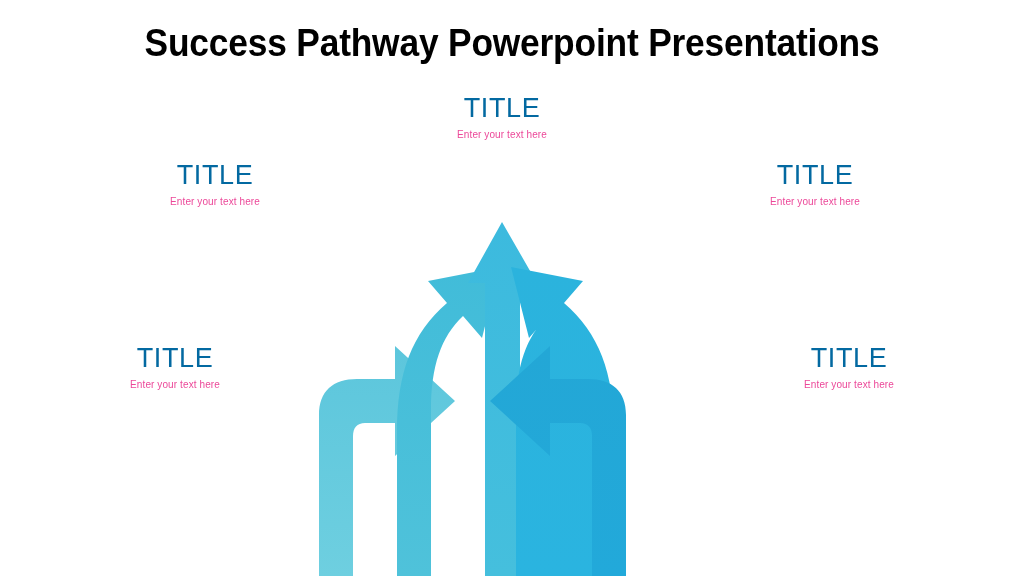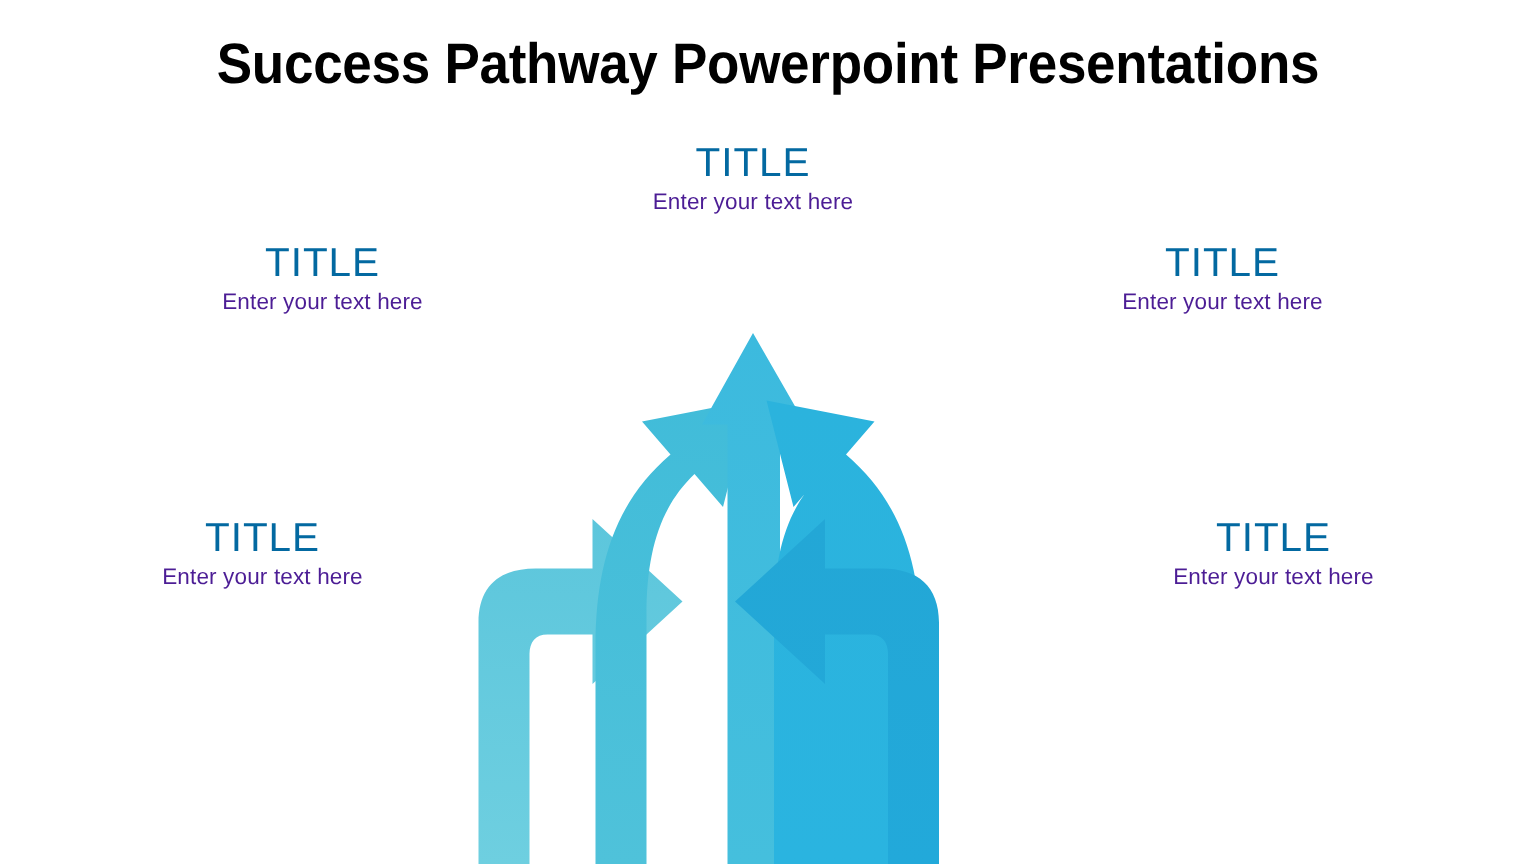--- a/index.html
+++ b/index.html
@@ -50,24 +50,24 @@
   }
   .label-title {
     font-size: 27px;
     line-height: 30px;
     font-weight: 400;
     color: #0369a1;
     letter-spacing: 0.6px;
     white-space: nowrap;
   }
   .label-sub {
-    font-size: 15px;
+    font-size: 10px;
     line-height: 20px;
     font-weight: 400;
-    color: #4c1d95;
+    color: #ec4899;
     letter-spacing: 0.1px;
     white-space: nowrap;
     margin-top: 2px;
   }
 
   .lbl-top      { left: 392px; top: 93px;  width: 220px; text-align: center; }
   .lbl-upleft   { left: 102px; top: 160px; width: 226px; text-align: center; }
   .lbl-upright  { left: 702px; top: 160px; width: 226px; text-align: center; }
   .lbl-lowleft  { left:  62px; top: 343px; width: 226px; text-align: center; }
   .lbl-lowright { left: 736px; top: 343px; width: 226px; text-align: center; }

